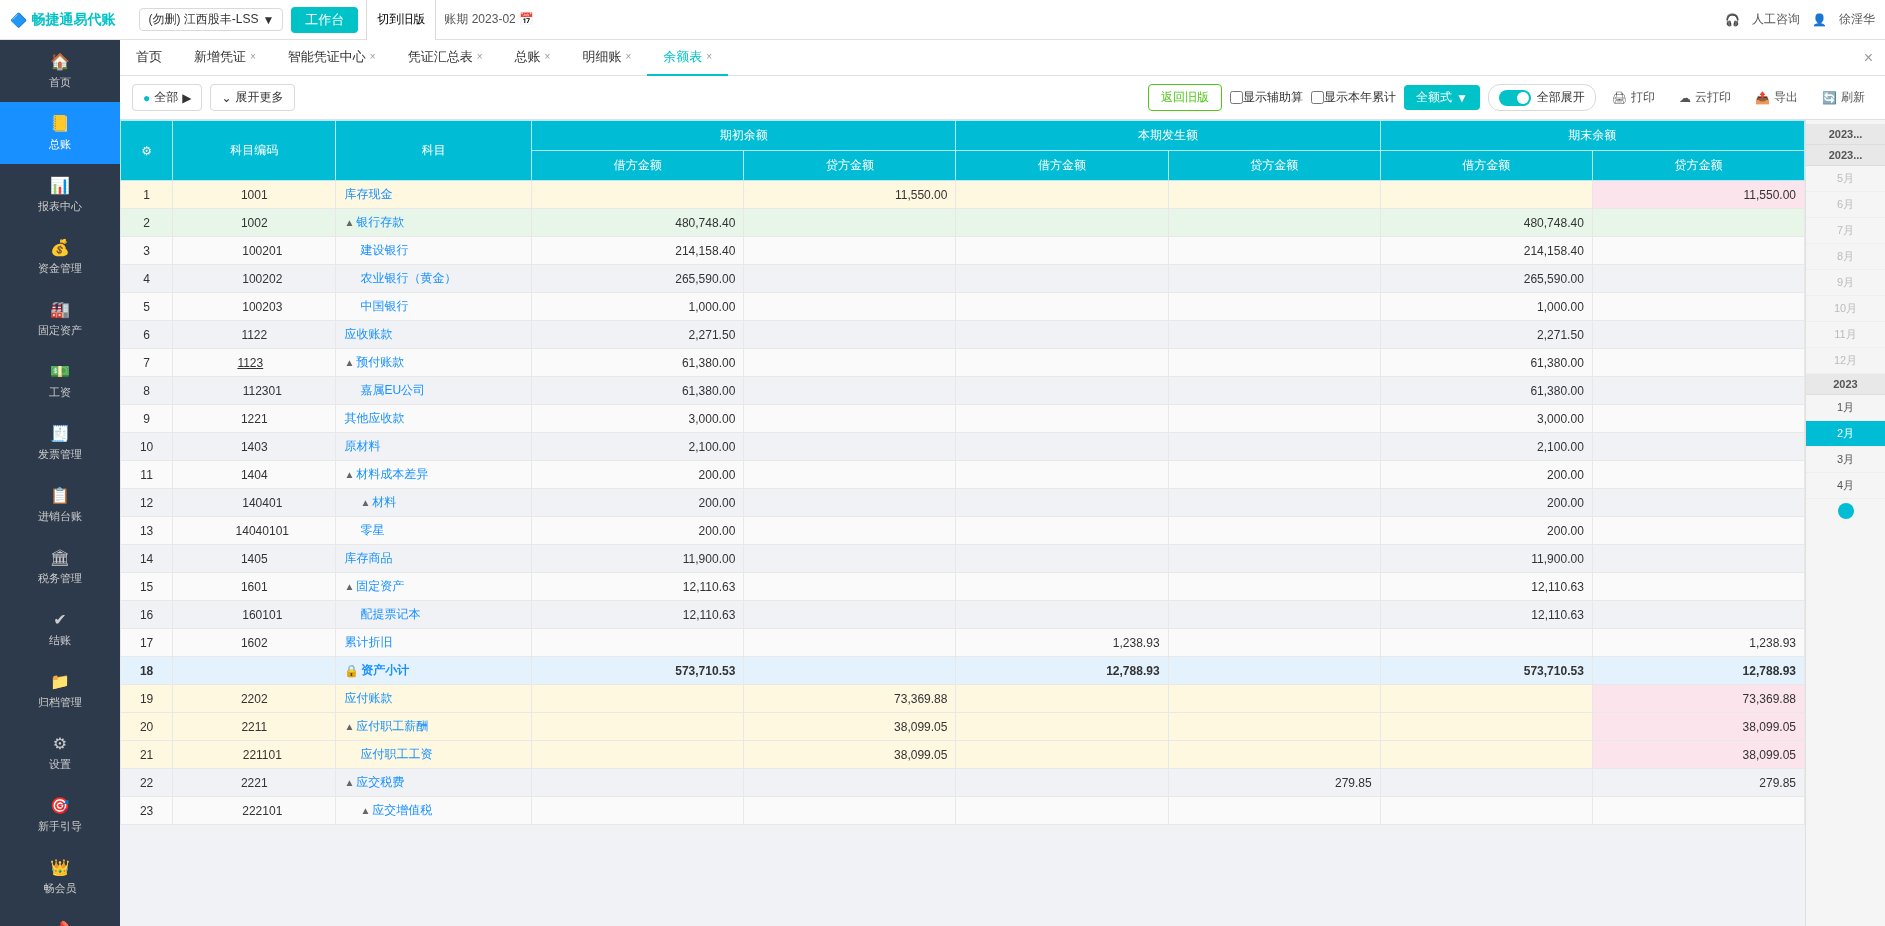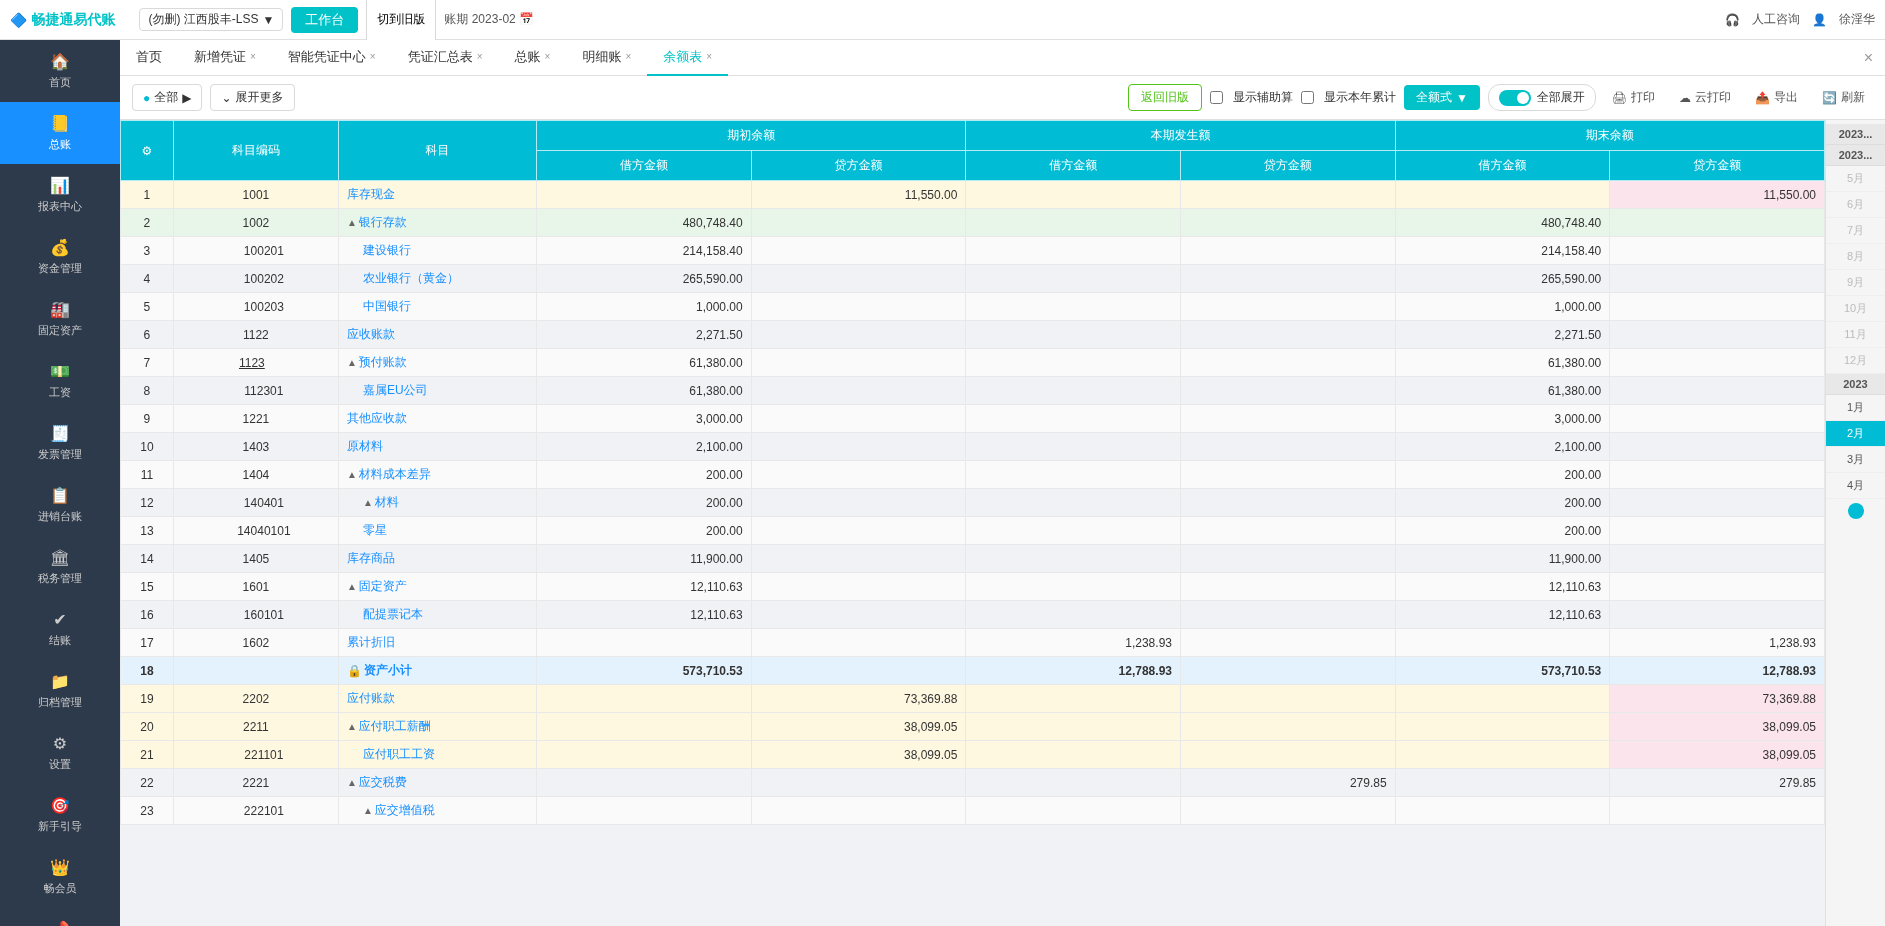--- a/index.html
+++ b/index.html
@@ -26,21 +26,21 @@
     .content-area { flex: 1; display: flex; flex-direction: column; overflow: hidden; background: #f0f2f5; }
     .tabs-close-all { margin-left: auto; padding: 0 12px; font-size: 16px; color: #999; cursor: pointer; }
 
     
     .toolbar { height: 44px; background: #fff; display: flex; align-items: center; padding: 0 12px; gap: 8px; border-bottom: 1px solid #e0e0e0; }
     .toolbar-left { display: flex; align-items: center; gap: 8px; }
     .filter-btn { display: flex; align-items: center; gap: 4px; border: 1px solid #d9d9d9; border-radius: 4px; padding: 4px 10px; cursor: pointer; font-size: 12px; background: #fff; }
     .expand-btn { display: flex; align-items: center; gap: 4px; border: 1px solid #d9d9d9; border-radius: 4px; padding: 4px 10px; cursor: pointer; font-size: 12px; background: #fff; }
     .toolbar-right { margin-left: auto; display: flex; align-items: center; gap: 8px; }
     .btn-return { background: #fff; border: 1px solid #52c41a; color: #52c41a; border-radius: 4px; padding: 4px 12px; cursor: pointer; font-size: 12px; }
-    .checkbox-label { display: flex; align-items: center; gap: 10px; font-size: 12px; cursor: pointer; justify-content: space-between; }
+    .checkbox-label { display: flex; align-items: center; gap: 0; font-size: 12px; cursor: pointer; justify-content: space-between; }
     .btn-mode { background: #00c2c7; color: #fff; border: none; border-radius: 4px; padding: 4px 12px; cursor: pointer; font-size: 12px; display: flex; align-items: center; gap: 4px; }
     .toggle-btn { display: flex; align-items: center; gap: 6px; border: 1px solid #d9d9d9; border-radius: 12px; padding: 4px 10px; cursor: pointer; font-size: 12px; background: #fff; }
     .toggle-switch { width: 32px; height: 16px; background: #00c2c7; border-radius: 8px; position: relative; }
     .toggle-switch::after { content: ''; width: 12px; height: 12px; background: #fff; border-radius: 50%; position: absolute; right: 2px; top: 2px; }
     .tool-btn { display: flex; align-items: center; gap: 4px; padding: 4px 8px; cursor: pointer; font-size: 12px; color: #555; }
 
     
     .table-container { flex: 1; overflow: auto; padding: 0; position: relative; }
     .balance-table { width: 100%; border-collapse: collapse; font-size: 12px; }
     .balance-table th { background: #00bcd4; color: #fff; text-align: center; padding: 6px 4px; border: 1px solid #b2ebf2; font-weight: normal; position: sticky; top: 0; z-index: 2; }
@@ -52,21 +52,21 @@
     .balance-table tr.row-subtotal td { background: #e3f2fd; font-weight: bold; }
     .balance-table tr.row-credit td { background: #fff8e1; }
     .link-text { color: #1890ff; text-decoration: none; cursor: pointer; }
     .col-code { width: 100px; }
     .col-name { width: 120px; }
     .col-amount { width: 130px; }
     .row-with-expand { display: flex; align-items: center; gap: 2px; }
     .expand-icon { color: #666; font-size: 10px; cursor: pointer; }
 
     
-    .right-panel { width: 60px; background: #f5f5f5; border-left: 1px solid #e0e0e0; display: flex; flex-direction: column; align-items: center; padding-top: 4px; font-size: 11px; overflow-y: auto; }
+    .right-panel { width: 80px; background: #f5f5f5; border-left: 1px solid #e0e0e0; display: flex; flex-direction: column; align-items: center; padding-top: 4px; font-size: 11px; overflow-y: auto; }
     .calendar-year { background: #e8e8e8; width: 100%; text-align: center; padding: 4px 0; font-weight: bold; color: #555; font-size: 11px; border-bottom: 1px solid #ddd; }
     .calendar-month { width: 100%; text-align: center; padding: 5px 0; cursor: pointer; color: #555; border-bottom: 1px solid #eee; }
     .calendar-month.active { background: #00bcd4; color: #fff; }
     .calendar-month.inactive { color: #bbb; }
 
     
     .nav-top { height: 36px; background: #fff; display: flex; align-items: center; gap: 0; border-bottom: 1px solid #e0e0e0; }
     .nav-item { padding: 0 16px; height: 36px; display: flex; align-items: center; font-size: 13px; cursor: pointer; color: #333; border-bottom: 2px solid transparent; }
     .nav-item.active { color: #00c2c7; border-bottom: 2px solid #00c2c7; }
     .nav-item .nav-close { font-size: 10px; margin-left: 4px; color: #999; }

